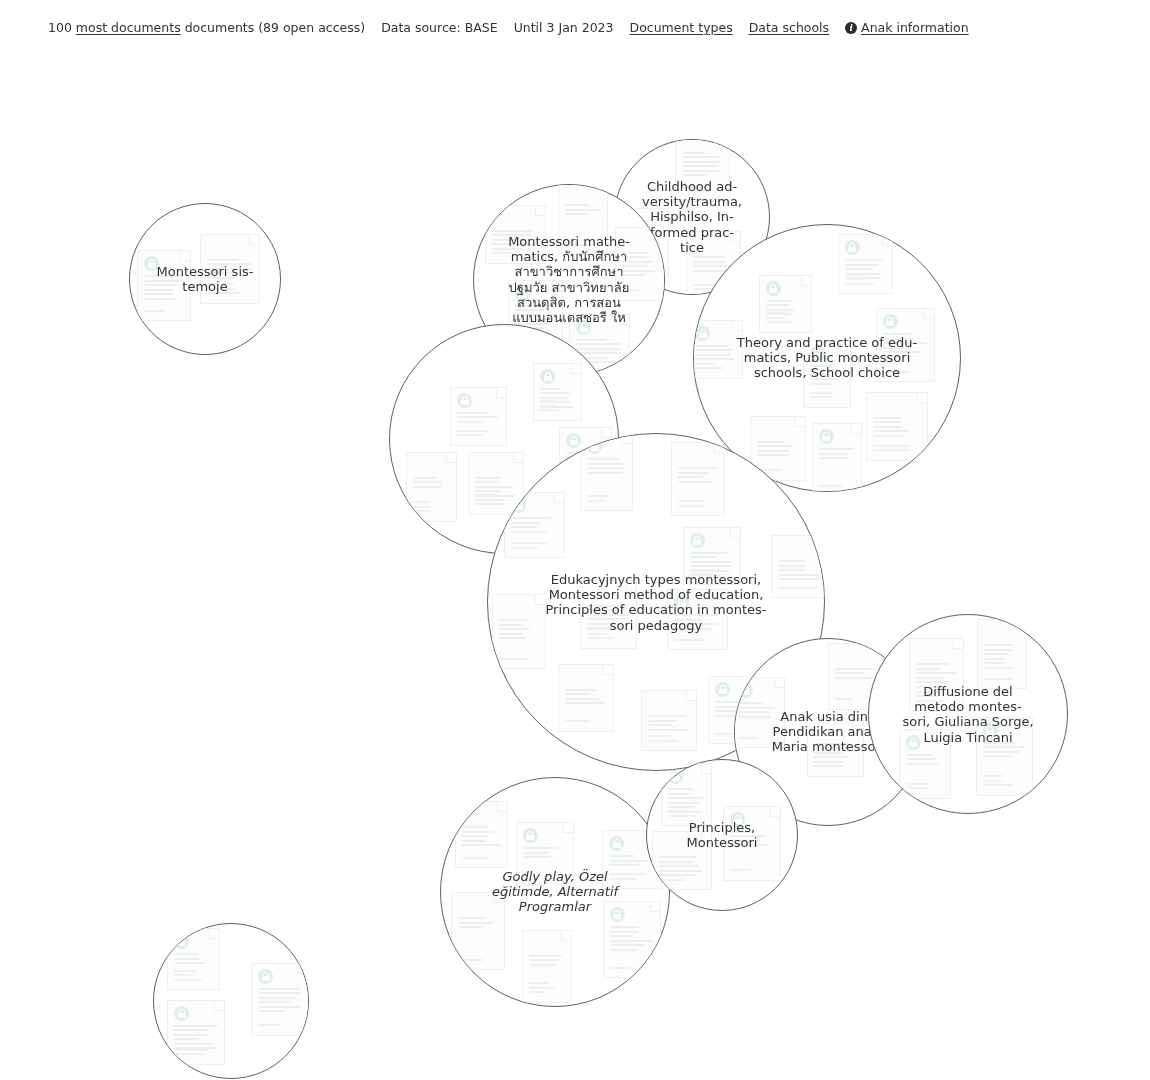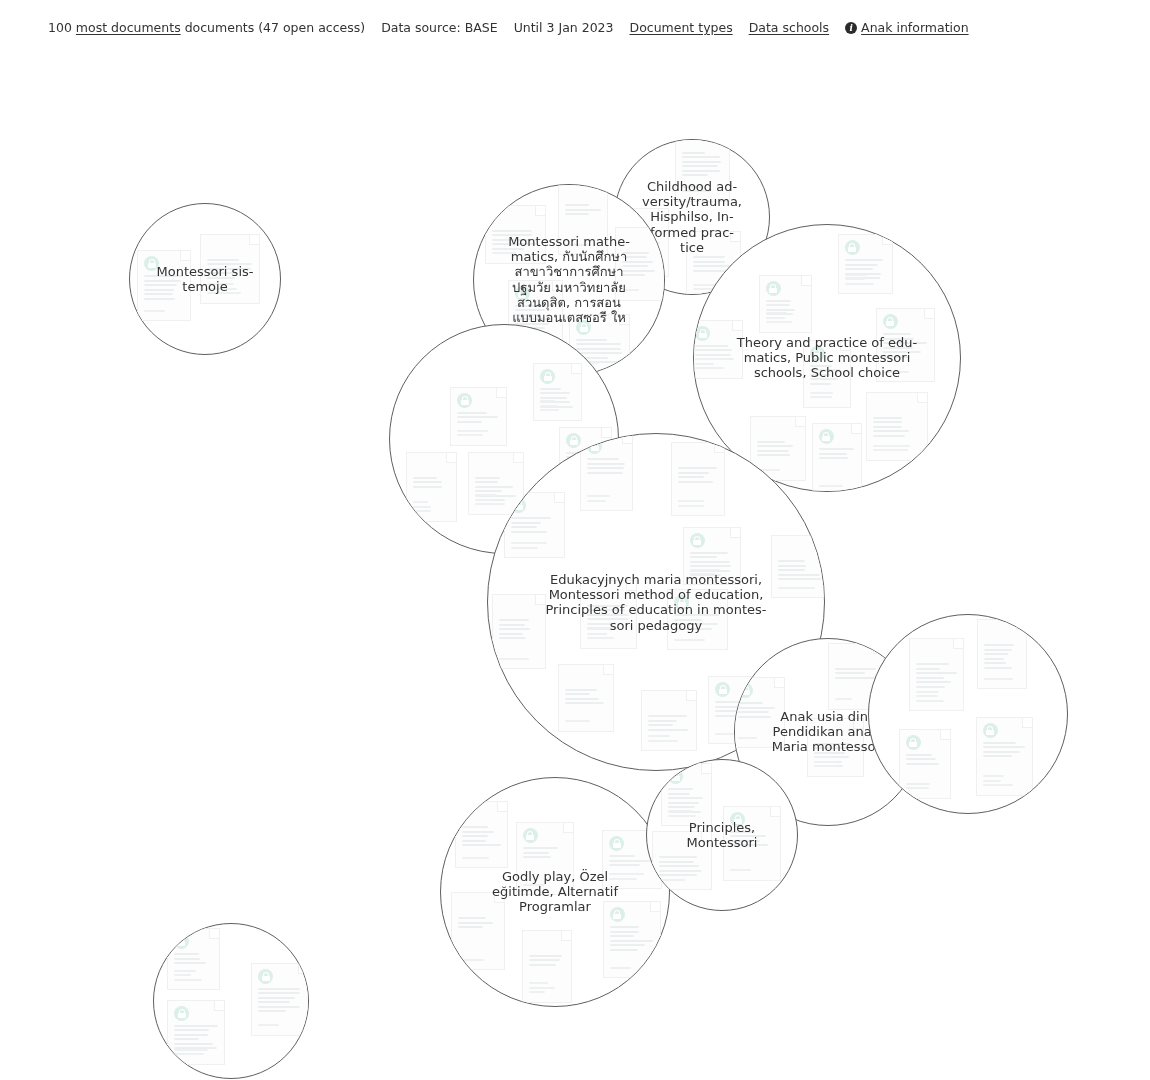--- a/index.html
+++ b/index.html
@@ -178,21 +178,21 @@
   }
 </style>
 </head>
 <body>
 
 <div id="header">
 
   <div id="subheader">
     <span class="seg tight">100</span>
     <span class="seg tight ul-link">most documents</span>
-    <span class="seg">documents (47 open access)</span>
+    <span class="seg">documents (89 open access)</span>
     <span class="seg">Data source: BASE</span>
     <span class="seg">Until 3 Jan 2023</span>
     <span class="seg ul-link">Document types</span>
     <span class="seg ul-link">Data schools</span>
     <span class="seg">
         <span class="info-icon">i</span>
         <span class="ul-link">Anak information</span>
       </span>
   </div>
 </div>
@@ -352,21 +352,21 @@
             <div class="tline" style="width: 88.4905%;"></div>
           </div>
           <div class="pmeta">
             <div class="mline" style="width: 48.7453%;"></div>
           </div>
         </div>
       </div>
       <div class="bubble-label" style="font-size: 13px; width: 184px;">Montessori mathe-
 matics, กับนักศึกษา
 สาขาวิชาการศึกษา
-ปฐมวัย มหาวิทยาลัย
+ปฐมวัย สาขาวิทยาลัย
 สวนดุสิต, การสอน
 แบบมอนเตสซอรี ให</div>
     </div>
     <div class="bubble" style="left: 693px; top: 162px; width: 268px; height: 268px; z-index: 4;">
       <div class="bubble-papers">
         <div class="paper" style="left: 55.7273px; top: 190.514px; width: 56px; height: 65px;">
           <div class="corner"></div>
           <div class="ptitle">
             <div class="tline" style="width: 68.0873%;"></div>
             <div class="tline" style="width: 87.4469%;"></div>
@@ -704,21 +704,21 @@
             <div class="tline" style="width: 64.3498%;"></div>
             <div class="tline" style="width: 78.7099%;"></div>
             <div class="tline" style="width: 58.7653%;"></div>
             <div class="tline" style="width: 66.2599%;"></div>
           </div>
           <div class="pmeta">
             <div class="mline" style="width: 75.026%;"></div>
           </div>
         </div>
       </div>
-      <div class="bubble-label" style="font-size: 13px; width: 324px;">Edukacyjnych maria montessori,
+      <div class="bubble-label" style="font-size: 13px; width: 324px;">Edukacyjnych types montessori,
 Montessori method of education,
 Principles of education in montes-
 sori pedagogy</div>
     </div>
     <div class="bubble" style="left: 734px; top: 576px; width: 188px; height: 188px; z-index: 8;">
       <div class="bubble-papers">
         <div class="paper" style="left: 71.6918px; top: 78.9353px; width: 57px; height: 59px;">
           <div class="corner"></div>
           <div class="ptitle">
             <div class="tline" style="width: 85.3732%;"></div>
@@ -817,22 +817,26 @@
             <div class="tline" style="width: 68.405%;"></div>
             <div class="tline" style="width: 79.3726%;"></div>
             <div class="tline" style="width: 87.7508%;"></div>
           </div>
           <div class="pmeta">
             <div class="mline" style="width: 63.3182%;"></div>
             <div class="mline" style="width: 61.6189%;"></div>
           </div>
         </div>
       </div>
+      <div class="bubble-label" style="font-size: 13px; width: 192px;">Diffusione del
+metodo montes-
+sori, Giuliana Sorge,
+Luigia Tincani</div>
     </div>
-    <div class="bubble" style="left: 440px; top: 715px; width: 230px; height: 230px; z-index: 10;">
+    <div class="bubble" style="left: 440px; top: 715px; width: 230px; height: 230px; z-index: 10; font-style: italic;">
       <div class="bubble-papers">
         <div class="paper" style="left: 161.516px; top: 123.083px; width: 58px; height: 77px;">
           <div class="corner"></div>
           <div class="oa"></div>
           <div class="ptitle">
             <div class="tline" style="width: 66.8972%;"></div>
             <div class="tline" style="width: 66.7696%;"></div>
             <div class="tline" style="width: 55.4056%;"></div>
             <div class="tline" style="width: 99.3857%;"></div>
             <div class="tline" style="width: 80.2834%;"></div>

